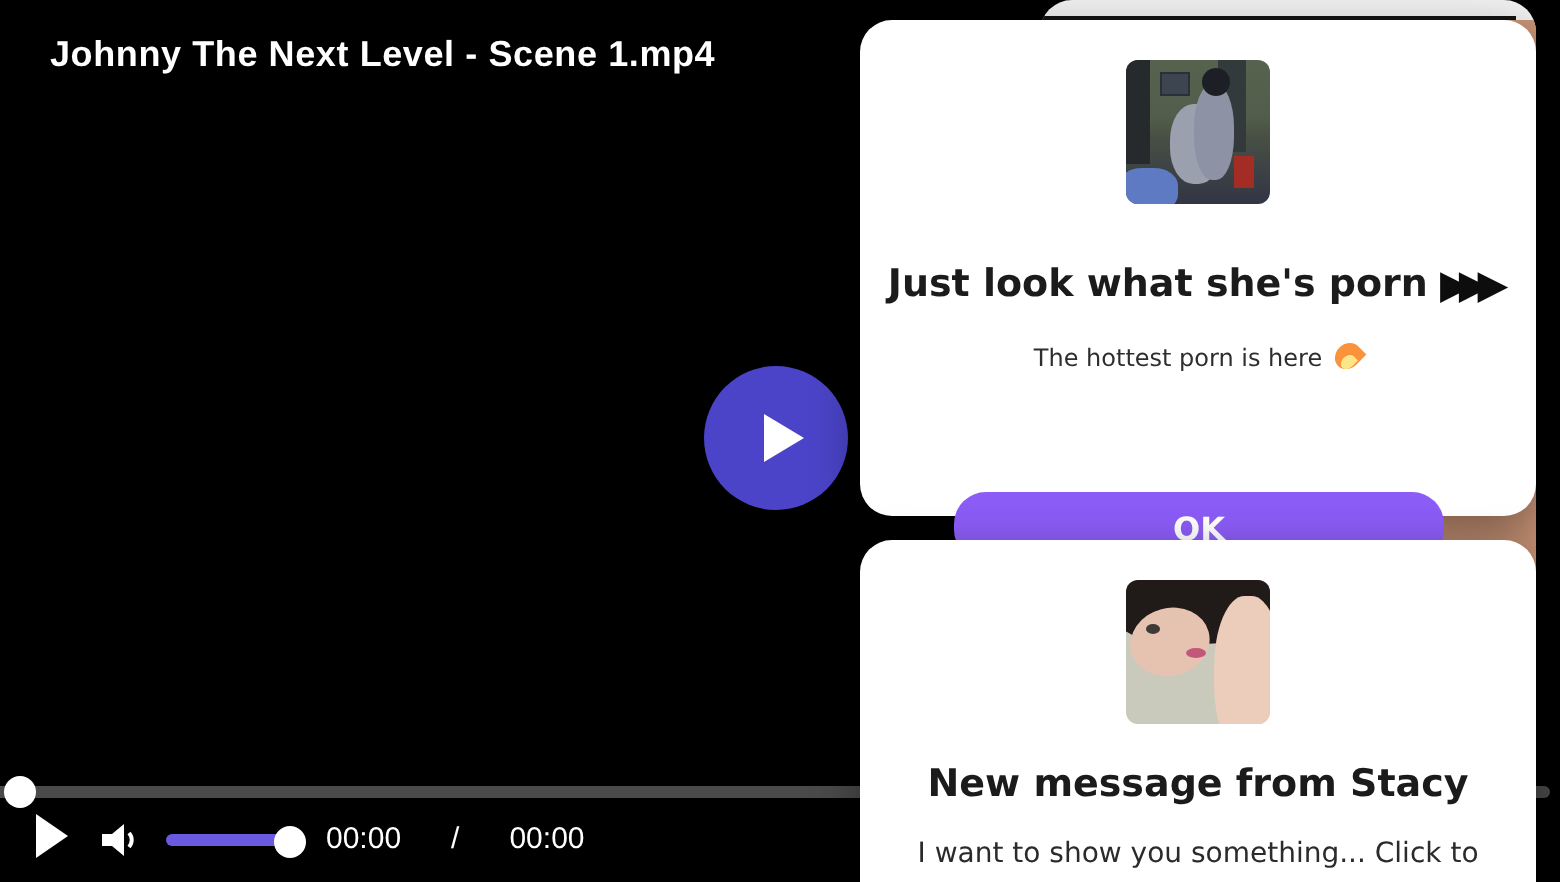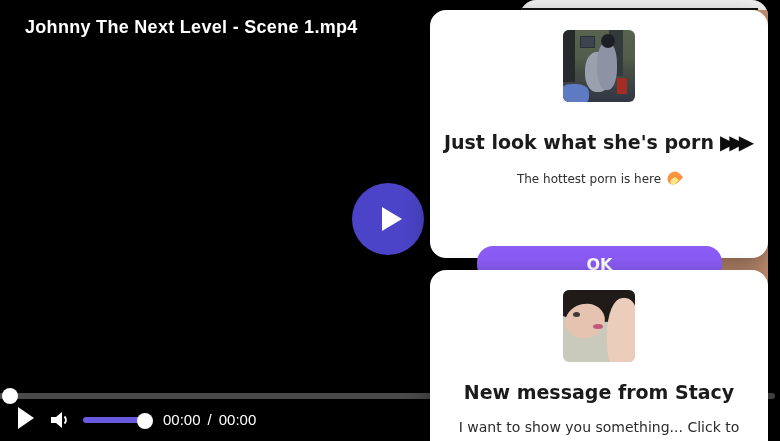--- a/index.html
+++ b/index.html
@@ -39,21 +39,21 @@
   .vol-track{
     position:absolute;left:83px;top:417px;width:60px;height:6px;
     background:#6a5ae0;border-radius:3px;
   }
   .vol-handle{
     position:absolute;left:137px;top:413px;width:16px;height:16px;
     border-radius:50%;background:#fff;
   }
   .time-row{
     position:absolute;left:163px;top:411px;color:#fff;font-size:15px;
-    font-family:"Liberation Sans",sans-serif;display:flex;gap:7px;
+    font-family:"Liberation Sans",sans-serif;display:flex;gap:25px;
   }
   
   .bg-card{
     position:absolute;left:520px;top:0;width:248px;height:441px;
     background:#f0f0f0;border-radius:16px;overflow:hidden;
   }
   .bg-card .dark-line{position:absolute;left:0;right:10px;top:8px;height:2px;background:#141414;}
   .bg-card .bg-photo{
     position:absolute;left:0;right:0;top:10px;bottom:0;
     background:linear-gradient(90deg,#b7bbaf 0%,#b9bdb1 34%,#c4a289 40%,#cd9878 48%,#c89376 100%);

